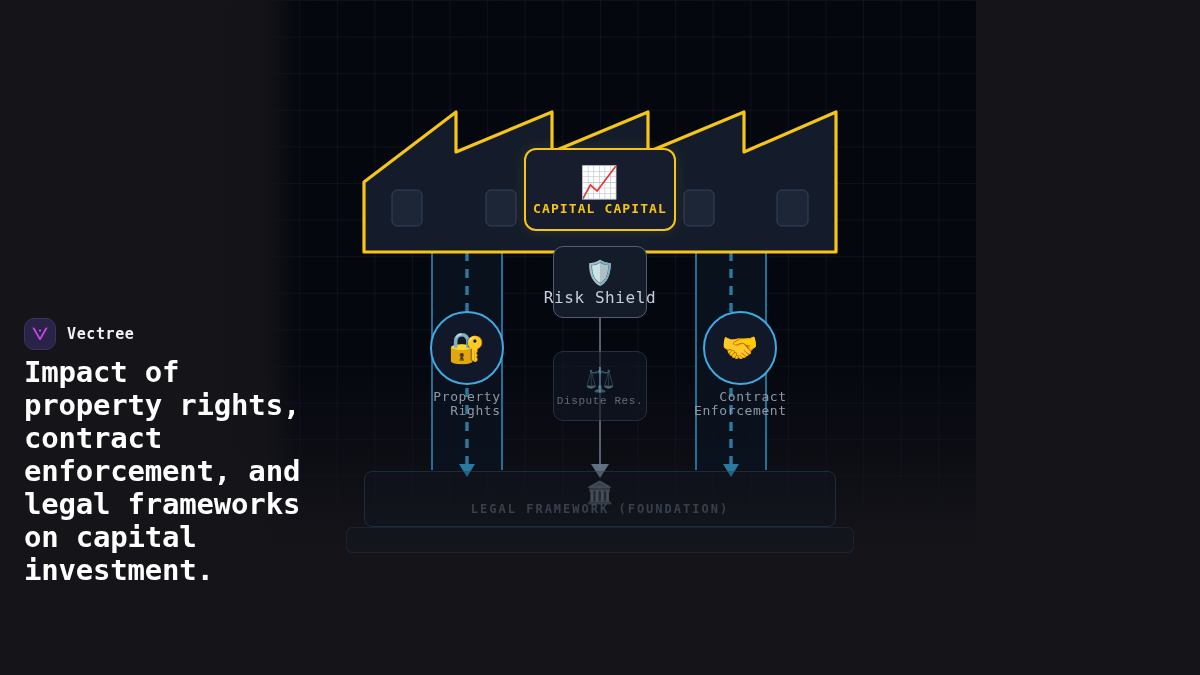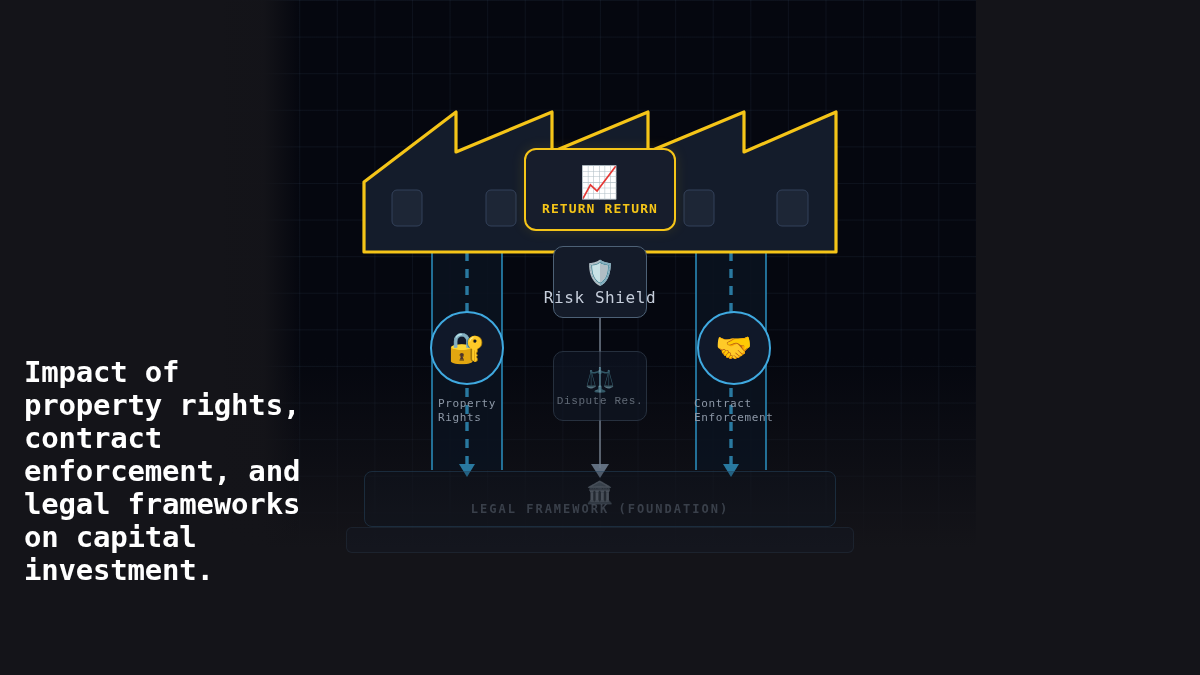--- a/index.html
+++ b/index.html
@@ -131,25 +131,25 @@
     border: 2px solid #3fa9e0;
     background: #101829;
     display: flex;
     align-items: center;
     justify-content: center;
   }
   .circle-wrap { display: flex; flex-direction: column; align-items: center; }
   .circle-emoji { font-size: 30px; line-height: 32px;
                   font-family: "DejaVu Sans", sans-serif; }
   .circle-label {
-    margin-top: 12px;
+    margin-top: 5px;
     color: #8d98a7;
-    font-size: 11px;
+    font-size: 13px;
     letter-spacing: .6px;
-    text-align: left;
+    text-align: right;
     line-height: 14px;
     white-space: pre-line;
   }
   .prop-node { left: 430px; top: 311px; }
   .contract-node { left: 694px; top: 311px; }
 
   
   .foundation {
     position: absolute;
     left: 364px; top: 471px;
@@ -287,21 +287,21 @@
         <rect x="486" y="190" width="30" height="36" rx="5" fill="#1d2636" stroke="#33415a" stroke-width="1"></rect>
         <rect x="684" y="190" width="30" height="36" rx="5" fill="#1d2636" stroke="#33415a" stroke-width="1"></rect>
         <rect x="777" y="190" width="31" height="36" rx="5" fill="#1d2636" stroke="#33415a" stroke-width="1"></rect>
       </g>
 
     </g>
   </svg>
 
   <div class="node cap-card">
     <span class="cap-emoji">📈</span>
-    <span class="cap-label">RETURN RETURN</span>
+    <span class="cap-label">CAPITAL CAPITAL</span>
   </div>
 
   <div class="node risk-card">
     <span class="risk-emoji">🛡️</span>
     <span class="risk-label">Risk Shield</span>
   </div>
 
   <div class="node dispute-card">
     <span class="dispute-emoji">⚖️</span>
     <span class="dispute-label">Dispute Res.</span>
@@ -325,17 +325,28 @@
 
   <div class="plinth"></div>
 
   <div class="foundation">
     <span class="foundation-emoji">🏛️</span>
     <span class="foundation-label">LEGAL FRAMEWORK (FOUNDATION)</span>
   </div>
 
   <div class="left-panel"></div>
 
+  <div class="brand">
+    <div class="brand-badge">
+      <svg width="20" height="20" viewBox="0 0 20 20">
+        <path d="M4.2 5.2 L10 15.2 L15.8 5.2" fill="none" stroke="#c04ae8" stroke-width="1.7" stroke-linecap="round" stroke-linejoin="round"></path>
+        <path d="M3.2 4.0 L5.4 6.6" stroke="#c04ae8" stroke-width="1.3" stroke-linecap="round"></path>
+        <path d="M16.8 4.0 L14.6 6.6" stroke="#c04ae8" stroke-width="1.3" stroke-linecap="round"></path>
+        <circle cx="10" cy="6.6" r="1.0" fill="#d36bf0"></circle>
+      </svg>
+    </div>
+    <span class="brand-name">Vectree</span>
+  </div>
 
   <div class="headline">Impact of property rights, contract enforcement, and legal frameworks on capital investment.</div>
 
 
 </div>
 
 </body></html>

